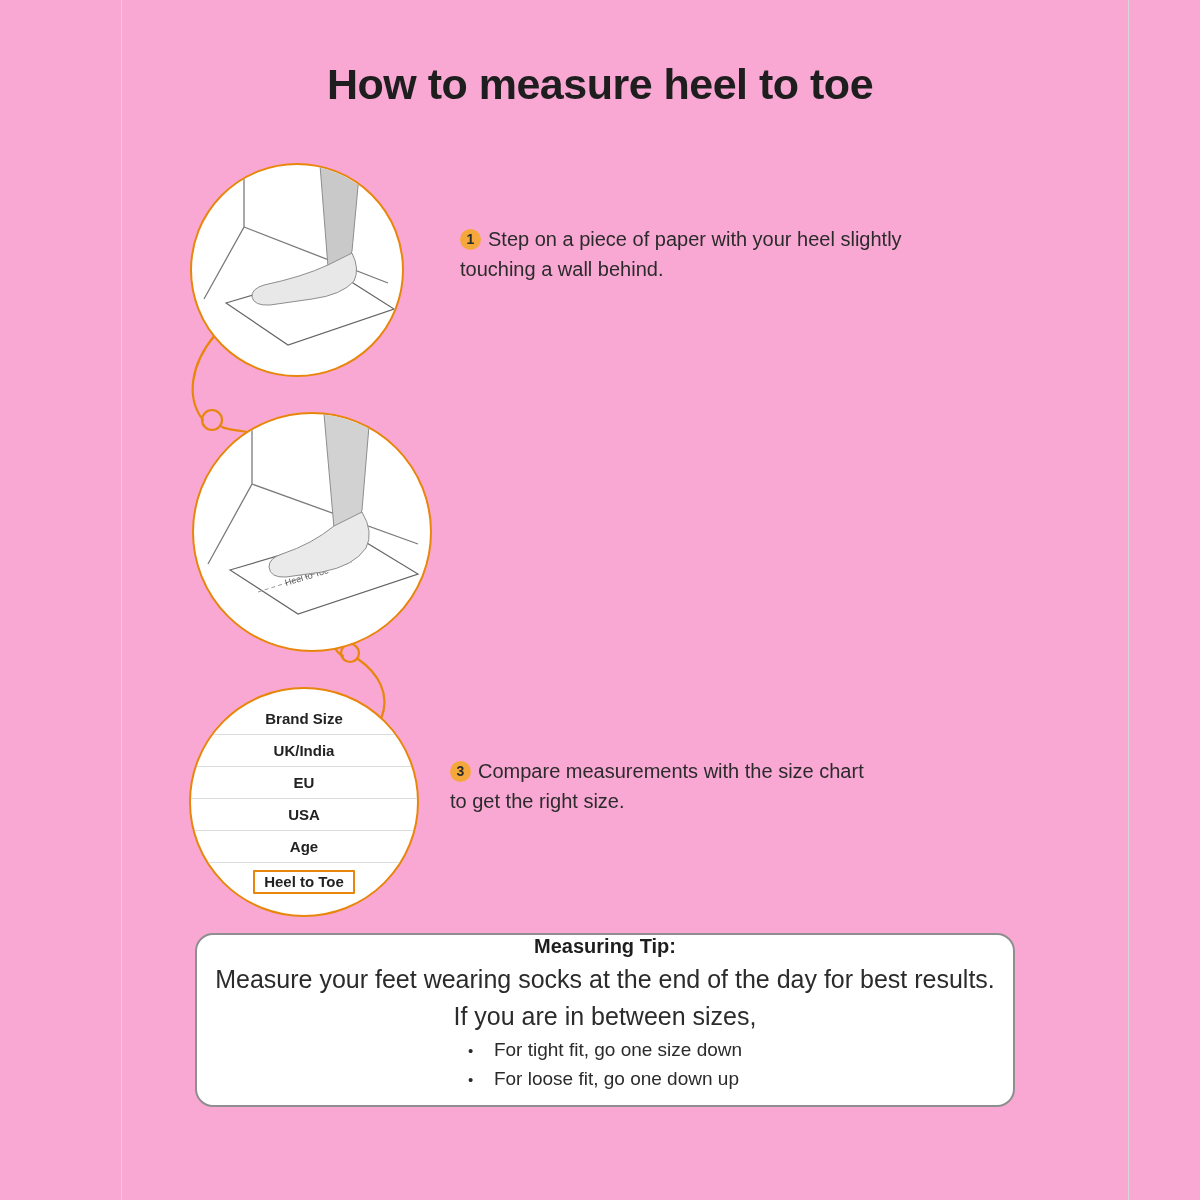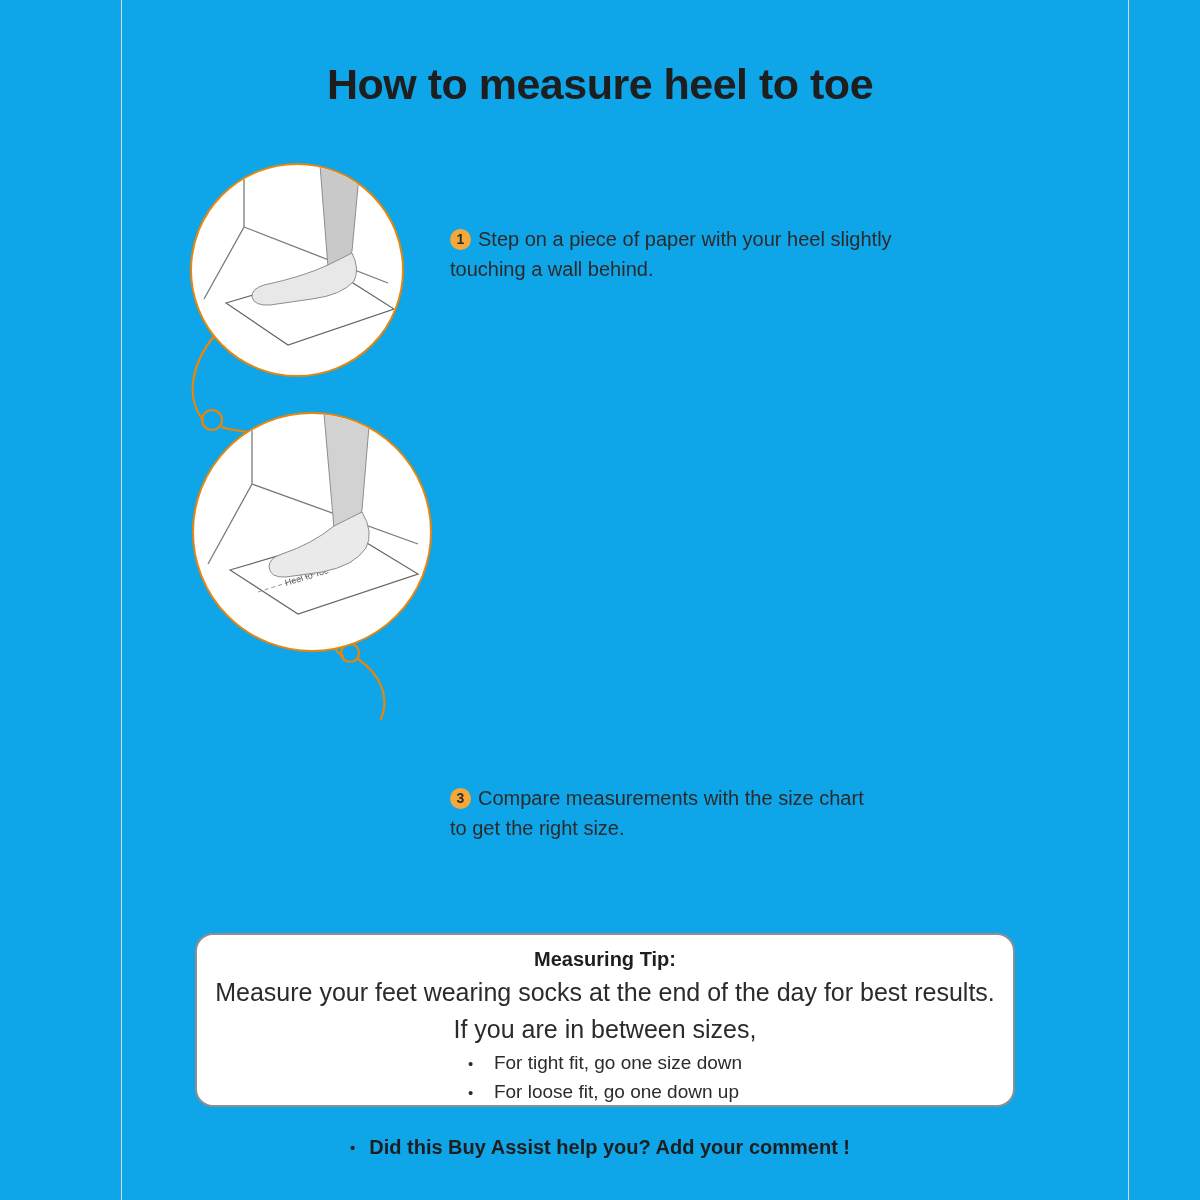--- a/index.html
+++ b/index.html
@@ -1,37 +1,37 @@
 <!DOCTYPE html>
 <html><head>
 <meta charset="utf-8">
 <style>
   html,body{margin:0;padding:0;background:#fff}
-  .page{position:relative;width:1200px;height:1200px;background:#0ea5e9;font-family:"Liberation Sans",sans-serif;overflow:hidden}
+  .page{position:relative;width:1200px;height:1200px;background:#f9a8d4;font-family:"Liberation Sans",sans-serif;overflow:hidden}
   .edge{position:absolute;top:0;bottom:0;width:1px;background:#d7d7d7}
   .edge-l{left:121px}
   .edge-r{left:1128px}
   .title{position:absolute;top:60px;left:0;width:100%;margin:0;text-align:center;font-size:43px;font-weight:700;color:#1e1e1e;letter-spacing:-0.5px}
   .connectors{position:absolute;left:0;top:0;width:1200px;height:1200px;pointer-events:none}
   .circle{position:absolute;background:#fff;border:2.5px solid #E8860C;border-radius:50%;overflow:hidden}
   .c1{left:190px;top:163px;width:210px;height:210px}
   .c2{left:192px;top:412px;width:236px;height:236px}
   .c3{left:189px;top:687px;width:226px;height:226px}
   .circle svg{display:block;width:100%;height:100%}
   .chart{position:absolute;left:0;top:0;right:0;bottom:0;display:flex;flex-direction:column;justify-content:center}
   .chart-row{height:31px;flex:0 0 auto;display:flex;align-items:center;justify-content:center;font-size:15px;font-weight:700;color:#222;border-bottom:1px solid #dcdcdc}
   .chart-row.lastrow{border-bottom:none;height:38px}
   .hl{display:inline-block;border:2px solid #E8860C;padding:1px 9px 2px;border-radius:1px}
   .step{position:absolute;margin:0;font-size:20px;line-height:30px;color:#2b2b2b}
-  .s1{left:450px;top:224px;width:500px}
+  .s1{left:460px;top:224px;width:500px}
   .s2{left:450px;top:487px;width:600px}
-  .s3{left:450px;top:783px;width:460px}
+  .s3{left:450px;top:756px;width:460px}
   .badge{display:inline-block;width:21px;height:21px;border-radius:50%;background:#F4A83C;color:#2b2b2b;font-size:14px;font-weight:700;text-align:center;line-height:21px;margin-right:7px;vertical-align:2px}
   .step-text{white-space:pre-line}
-  .tipbox{position:absolute;left:195px;top:933px;width:820px;height:174px;border:2px solid #8f8f8f;border-radius:18px;padding-top:13px;box-sizing:border-box;background:#fff}
+  .tipbox{position:absolute;left:195px;top:933px;width:820px;height:174px;border:2px solid #8f8f8f;border-radius:18px;box-sizing:border-box;background:#fff}
   .tip-title{text-align:center;font-size:20px;font-weight:700;color:#1e1e1e;margin-bottom:7px}
   .tip-line{text-align:center;font-size:25px;color:#2b2b2b;margin-bottom:8px}
   .tip-line.second{margin-bottom:5px}
   .tip-bullets{width:fit-content;margin:2px auto}
   .tip-bullet{font-size:19px;color:#2b2b2b;line-height:28px}
   .tip-bullet .dot{display:inline-block;width:26px;font-size:15px;color:#2b2b2b}
   .footer{position:absolute;top:1136px;left:0;width:100%;text-align:center;font-size:20px;font-weight:700;color:#1e1e1e}
   .footer .dot{margin-right:14px;font-size:15px;vertical-align:1px}
 </style>
 </head>
@@ -74,20 +74,42 @@
         <line x1="58" y1="70" x2="224" y2="130"></line>
       </g>
       <polygon points="36,156 158,120 224,160 104,200" fill="#ffffff" stroke="#666" stroke-width="1.2"></polygon>
       <line x1="64" y1="178" x2="158" y2="148" stroke="#999" stroke-width="1" stroke-dasharray="4 3"></line>
       <text x="92" y="172" font-size="9" fill="#555" transform="rotate(-17 92 172)">Heel to Toe</text>
       <path d="M130,0 L176,0 L168,96 Q166,106 156,110 L140,114 Z" fill="#d2d2d2" stroke="#8d8d8d" stroke-width="1"></path>
       <path d="M140,112 L168,98 Q180,118 172,134 Q160,152 128,158 L92,163 Q76,164 75,153 Q75,144 88,140 Q118,130 140,112 Z" fill="#eaeaea" stroke="#8d8d8d" stroke-width="1"></path>
     </svg>
   </div>
 
+  <div class="circle c3">
+    <div class="chart">
+      <div class="chart-row">
+          <span>Brand Size</span>
+        </div>
+      <div class="chart-row">
+          <span>UK/India</span>
+        </div>
+      <div class="chart-row">
+          <span>EU</span>
+        </div>
+      <div class="chart-row">
+          <span>USA</span>
+        </div>
+      <div class="chart-row">
+          <span>Age</span>
+        </div>
+      <div class="chart-row lastrow">
+          <span class="hl">Heel to Toe</span>
+        </div>
+    </div>
+  </div>
 
   <p class="step s1">
     <span class="badge">1</span><span class="step-text">Step on a piece of paper with your heel slightly
 touching a wall behind.</span>
   </p>
 
 
   <p class="step s3">
     <span class="badge">3</span><span class="step-text">Compare measurements with the size chart
 to get the right size.</span>
@@ -96,17 +118,14 @@
   <div class="tipbox">
     <div class="tip-title">Measuring Tip:</div>
     <div class="tip-line">Measure your feet wearing socks at the end of the day for best results.</div>
     <div class="tip-line second">If you are in between sizes,</div>
     <div class="tip-bullets">
       <div class="tip-bullet"><span class="dot">•</span><span>For tight fit, go one size down</span></div>
       <div class="tip-bullet"><span class="dot">•</span><span>For loose fit, go one down up</span></div>
     </div>
   </div>
 
-  <div class="footer">
-    <span class="dot">•</span><span>Did this Buy Assist help you? Add your comment !</span>
-  </div>
 
 </div>
 
 </body></html>

